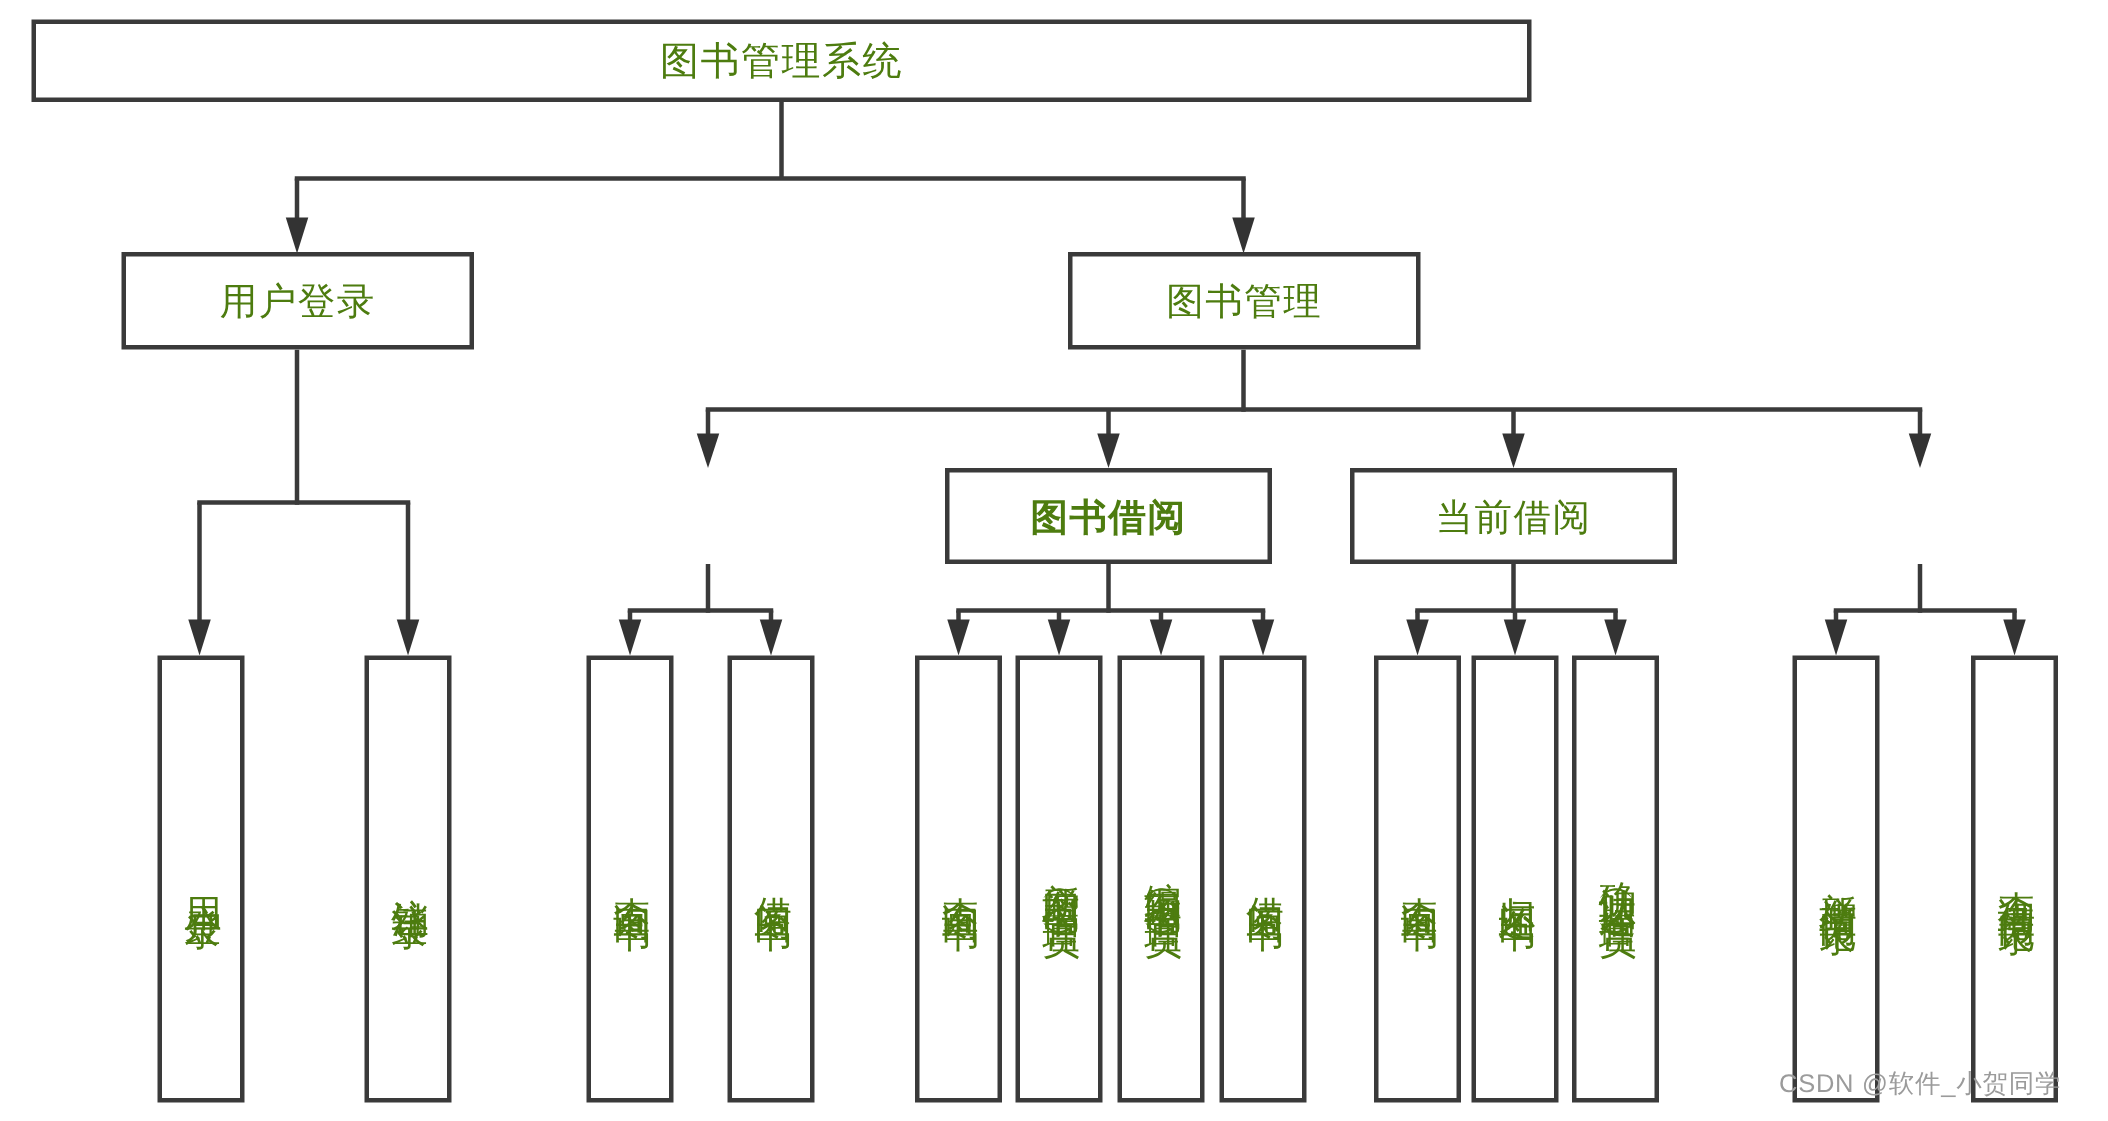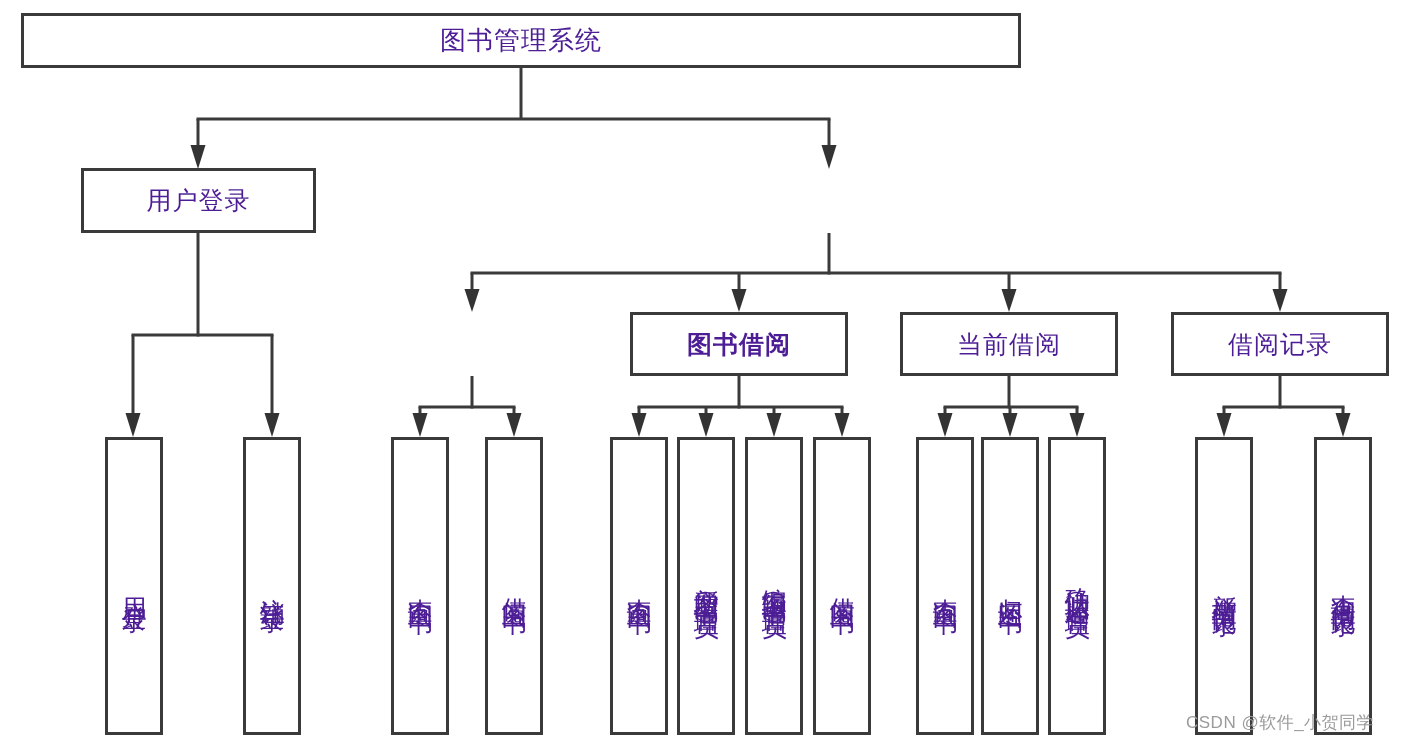--- a/index.html
+++ b/index.html
@@ -28,21 +28,21 @@
     stroke: none;
   }
   .node {
     position: absolute;
     background: #ffffff;
     border: 3px solid #3a3a3a;
     display: flex;
     align-items: center;
     justify-content: center;
     text-align: left;
-    color: #4c1d95;
+    color: #4d7c0f;
   }
   .node.h {
     font-size: 25px;
     letter-spacing: 1px;
     white-space: nowrap;
   }
   .node.root { font-size: 26px; }
   .node.v {
     writing-mode: vertical-rl;
     text-orientation: mixed;
@@ -137,24 +137,24 @@
       <line x1="1224" y1="407" x2="1224" y2="416"></line>
       <polygon points="1216.5,413 1231.5,413 1224,437"></polygon>
       <line x1="1343" y1="407" x2="1343" y2="416"></line>
       <polygon points="1335.5,413 1350.5,413 1343,437"></polygon>
     </g>
   </svg>
 
   <div class="node h root" style="left:21px; top:13px; width:1000px; height:55px;">图书管理系统</div>
 
   <div class="node h" style="left:81px; top:168px; width:235px; height:65px;">用户登录</div>
+  <div class="node h" style="left:712px; top:168px; width:235px; height:65px;">图书管理</div>
 
   <div class="node h" style="left:630px; top:312px; width:218px; height:64px;font-weight:bold;">图书借阅</div>
   <div class="node h" style="left:900px; top:312px; width:218px; height:64px;">当前借阅</div>
-  <div class="node h" style="left:1171px; top:312px; width:218px; height:64px;">借阅记录</div>
 
   <div class="node v" style="left:105px; top:437px; width:58px; height:298px;">用户登录</div>
   <div class="node v" style="left:243px; top:437px; width:58px; height:298px;">注销登录</div>
 
   <div class="node v" style="left:391px; top:437px; width:58px; height:298px;">查询图书</div>
   <div class="node v" style="left:485px; top:437px; width:58px; height:298px;">借阅图书</div>
 
   <div class="node v" style="left:610px; top:437px; width:58px; height:298px;">查询图书</div>
   <div class="node v" style="left:677px; top:437px; width:58px; height:298px;">新增图书（管理员）</div>
   <div class="node v" style="left:745px; top:437px; width:58px; height:298px;">编辑图书（管理员）</div>

